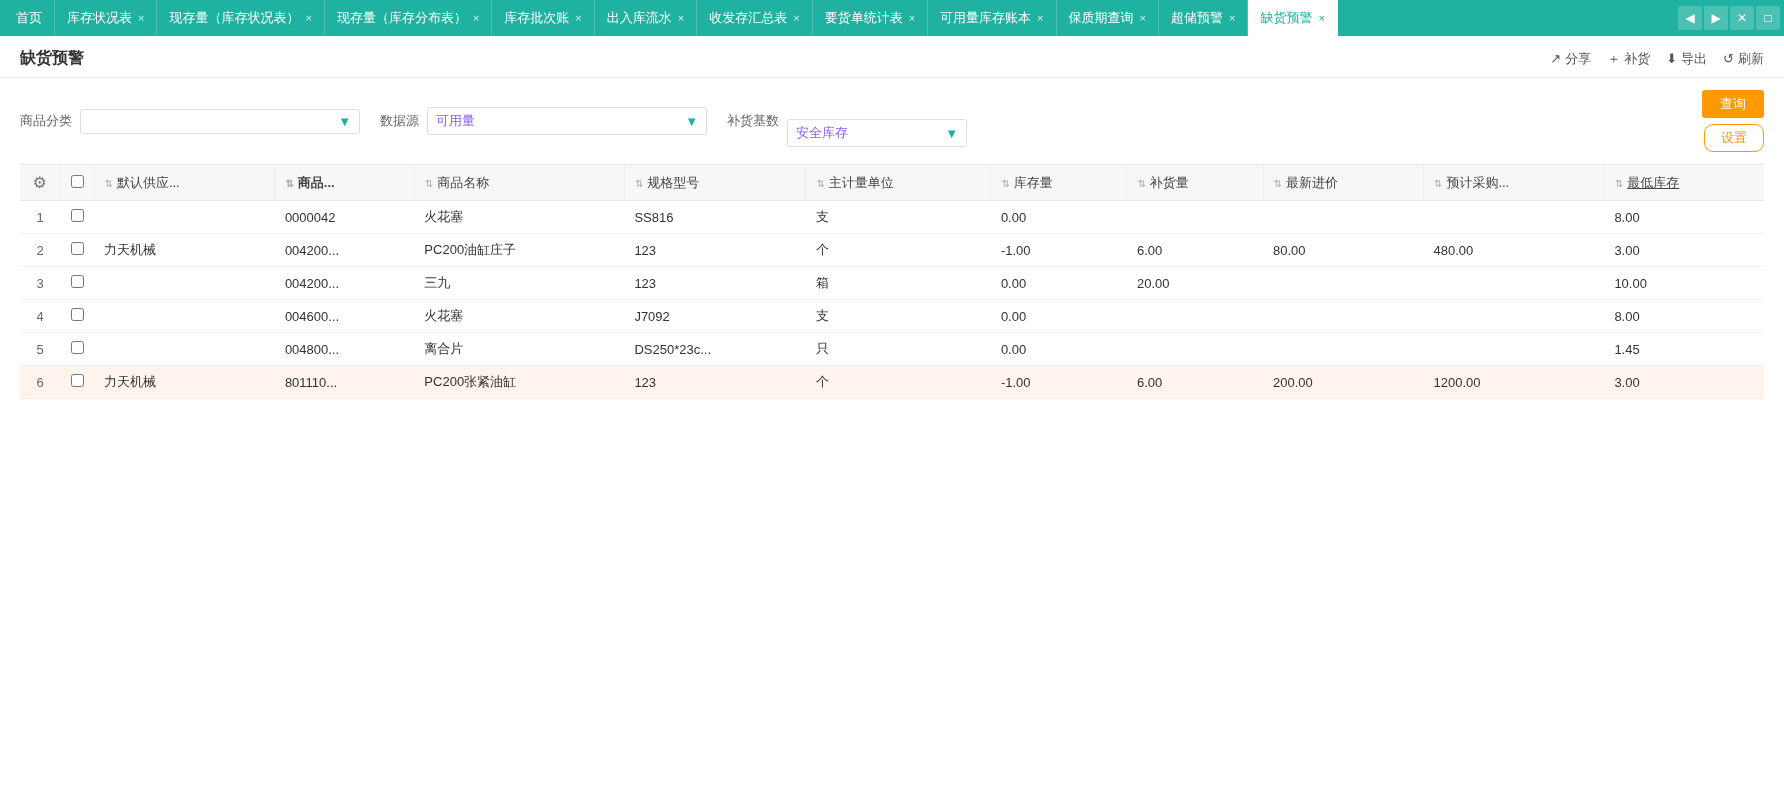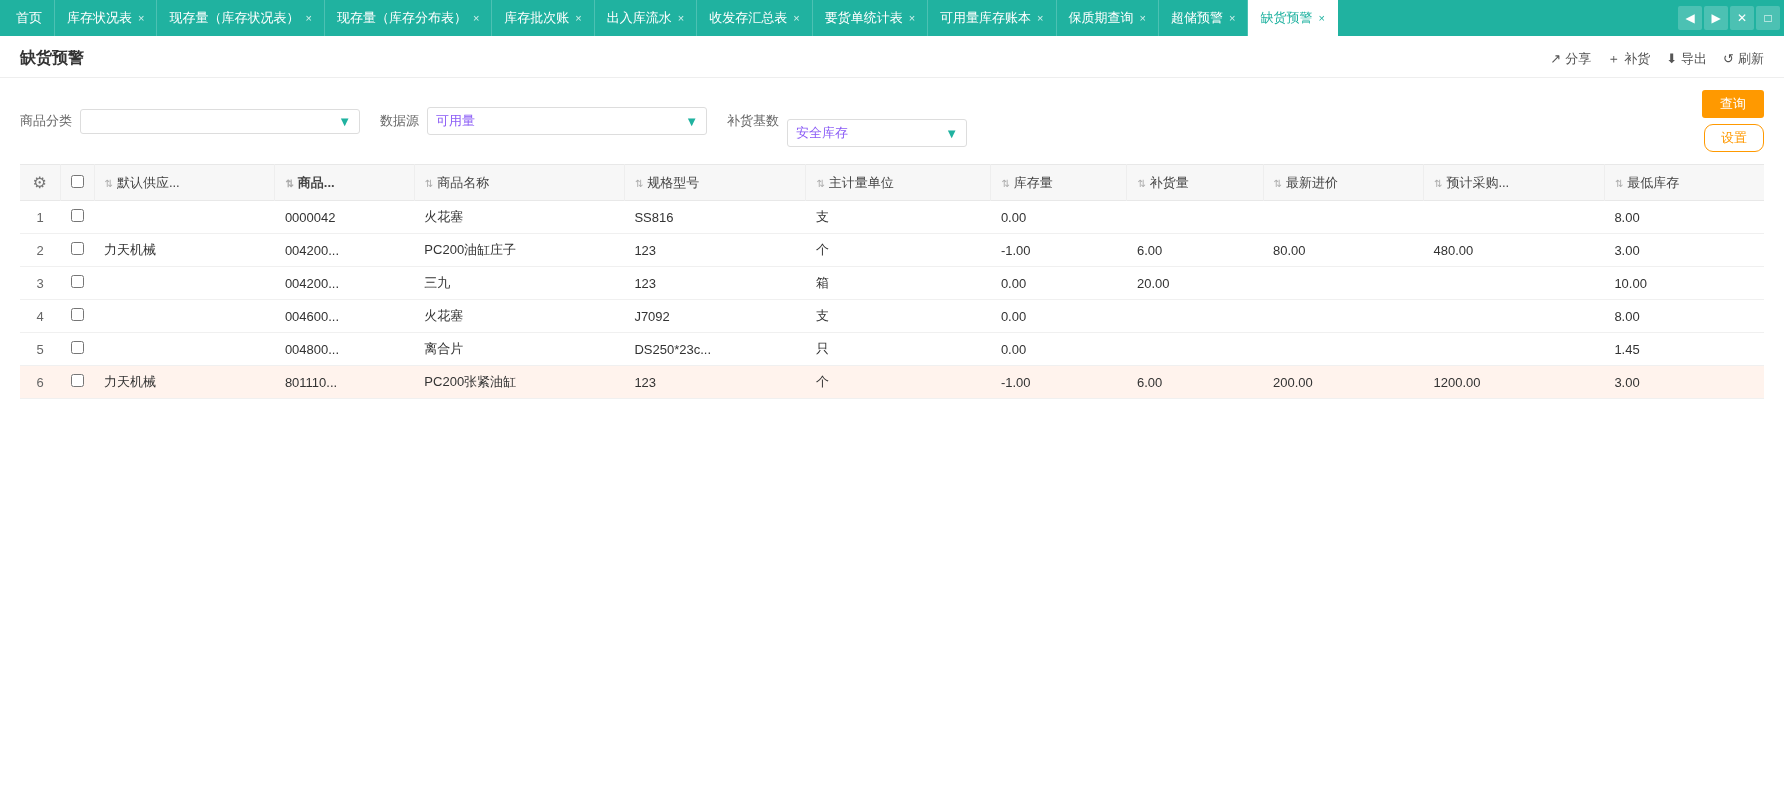--- a/index.html
+++ b/index.html
@@ -177,21 +177,21 @@
       border-bottom: 1px solid #e8e8e8;
     }
     thead th {
       padding: 8px 10px;
       text-align: left;
       color: #444;
       font-weight: normal;
       white-space: nowrap;
       border-right: 1px solid #eee;
     }
-    thead th:last-child { border-right: none; }
+    thead th:last-child { border-right: none; text-decoration: underline; }
     tbody tr {
       border-bottom: 1px solid #f0f0f0;
     }
     tbody tr.row-highlight { background: #fff3ed; }
     tbody td {
       padding: 7px 10px;
       color: #333;
       white-space: nowrap;
     }
     .th-gear {

